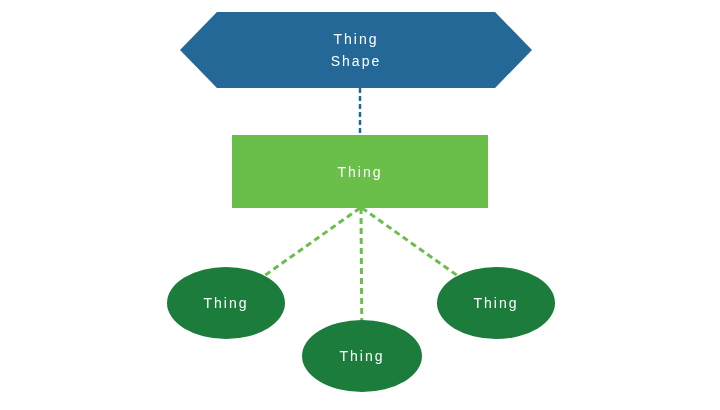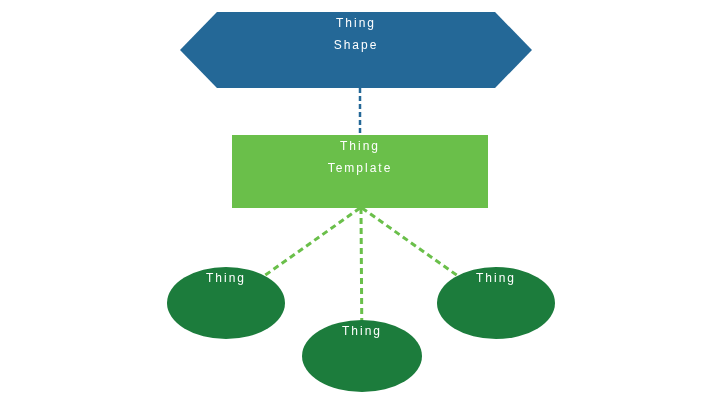--- a/index.html
+++ b/index.html
@@ -33,24 +33,25 @@
     stroke: var(--green, #6abf4a);
     stroke-width: 3;
     stroke-dasharray: 6 4;
     fill: none;
   }
   .node {
     position: absolute;
     display: flex;
     flex-direction: column;
     align-items: center;
+    justify-content: center;
     color: #ffffff;
     text-align: center;
     letter-spacing: 2px;
-    font-size: 12px;
+    font-size: 14px;
     line-height: 22px;
   }
   .hexagon {
     left: 180px;
     top: 12px;
     width: 352px;
     height: 76px;
     background: var(--blue, #246897);
     clip-path: polygon(10.5% 0%, 89.5% 0%, 100% 50%, 89.5% 100%, 10.5% 100%, 0% 50%);
   }
@@ -86,21 +87,20 @@
     <line class="connector-green" x1="362" y1="208" x2="496" y2="303"></line>
   </svg>
 
   <div class="node hexagon">
     <span class="node-line">Thing</span>
     <span class="node-line">Shape</span>
   </div>
 
   <div class="node rect-node">
     <span class="node-line">Thing</span>
-    <span class="node-line">Template</span>
   </div>
 
   <div class="node ellipse ellipse-left">
     <span class="node-line">Thing</span>
   </div>
 
   <div class="node ellipse ellipse-middle">
     <span class="node-line">Thing</span>
   </div>
 

